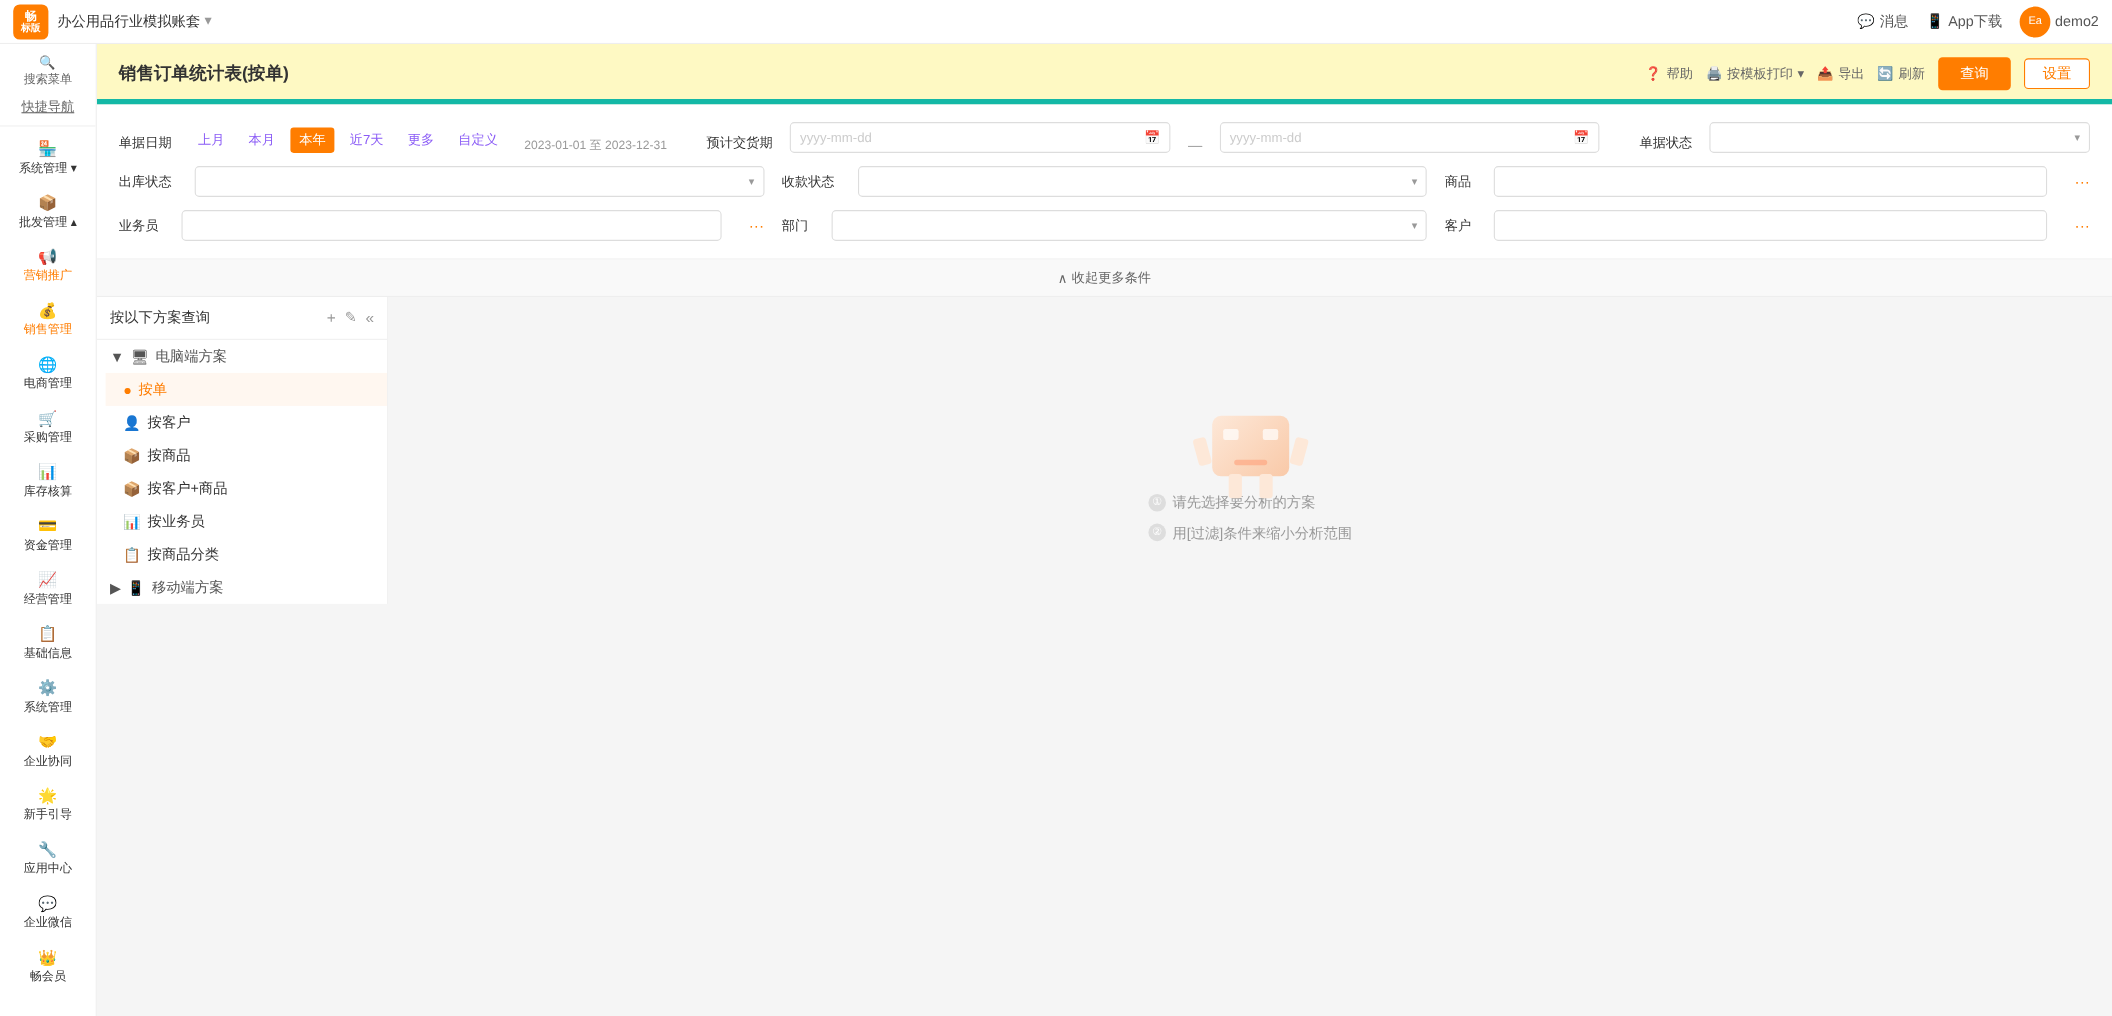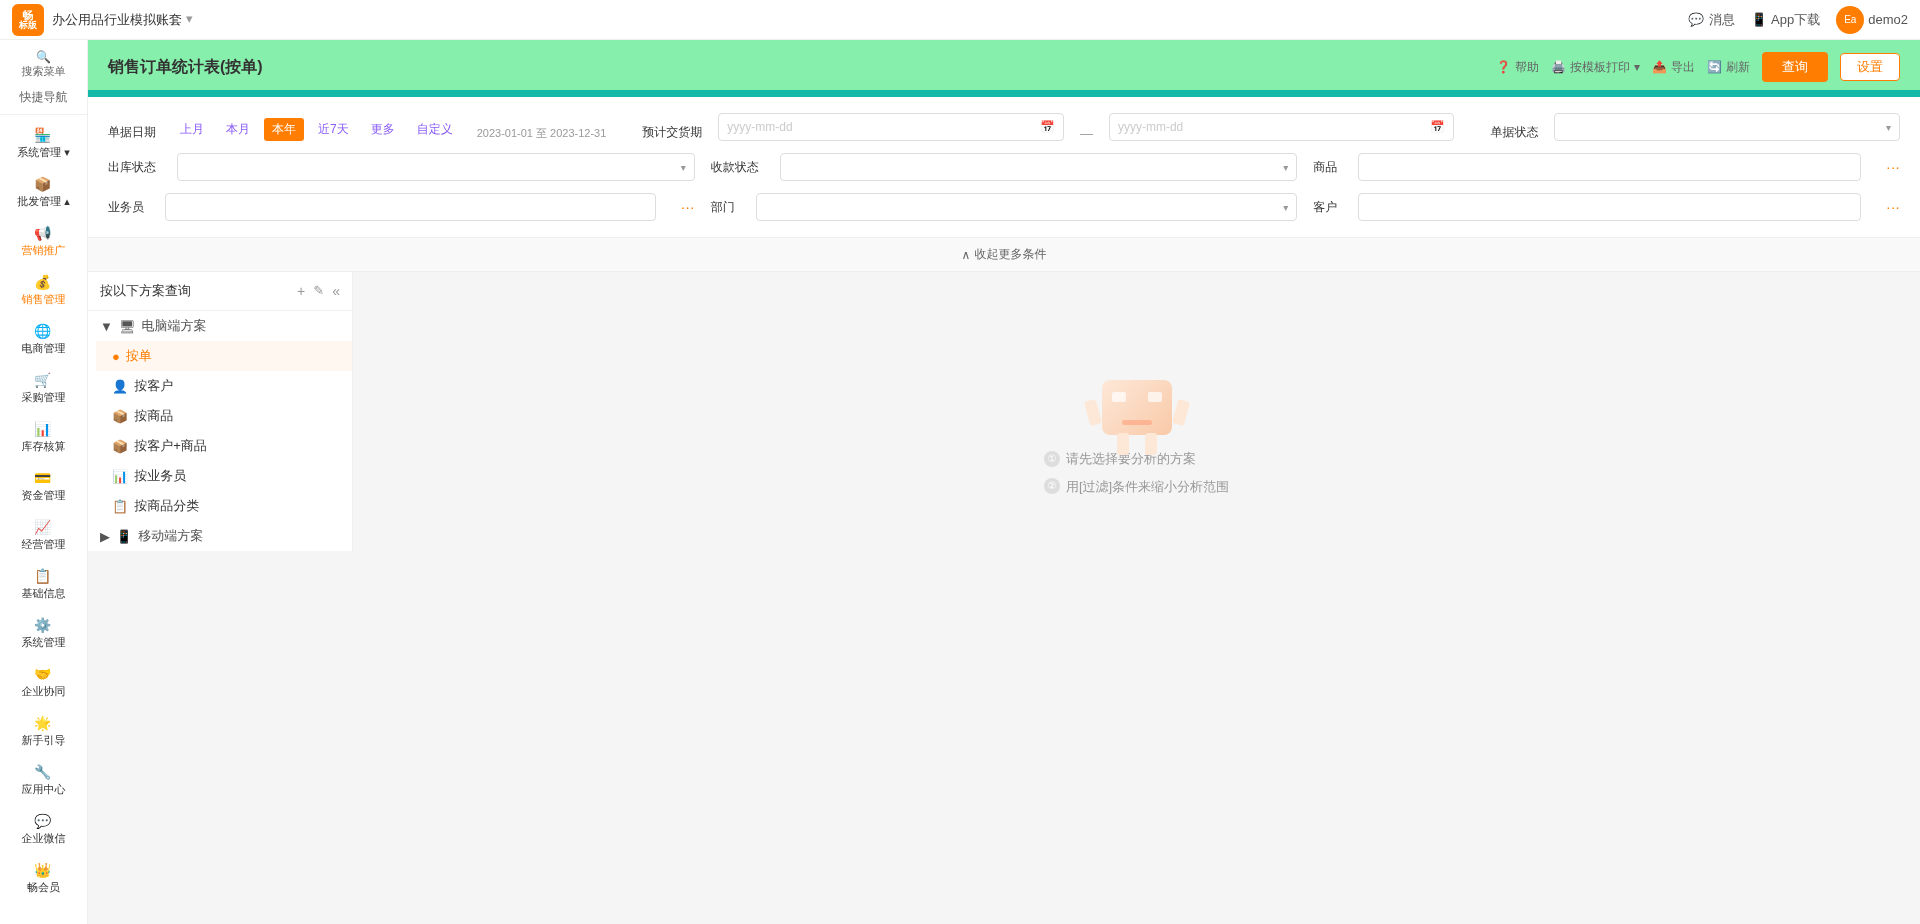--- a/index.html
+++ b/index.html
@@ -13,41 +13,41 @@
     .topbar-right { display: flex; align-items: center; gap: 16px; color: #555; font-size: 13px; }
     .topbar-right-item { display: flex; align-items: center; gap: 4px; cursor: pointer; }
     .avatar { width: 28px; height: 28px; border-radius: 50%; background: #ff7d00; display: flex; align-items: center; justify-content: center; color: #fff; font-size: 11px; }
 
     
     .main-layout { display: flex; flex: 1; overflow: hidden; }
 
     
     .sidebar { width: 88px; background: #fff; border-right: 1px solid #eee; display: flex; flex-direction: column; overflow-y: auto; flex-shrink: 0; }
     .sidebar-search { padding: 10px 8px 6px; text-align: center; font-size: 12px; color: #666; cursor: pointer; }
-    .sidebar-nav { padding: 4px 8px; text-align: center; font-size: 12px; color: #666; cursor: pointer; border-bottom: 1px solid #f0f0f0; padding-bottom: 8px; margin-bottom: 4px; }
+    .sidebar-nav { padding: 4px 8px; text-align: center; font-size: 12px; color: #666; cursor: pointer; border-bottom: 1px solid #f0f0f0; padding-bottom: 8px; margin-bottom: 4px; text-decoration: underline; }
     .sidebar-item { padding: 8px 4px; text-align: center; font-size: 12px; color: #333; cursor: pointer; display: flex; flex-direction: column; align-items: center; gap: 2px; }
     .sidebar-item.active { color: #ff7d00; }
     .sidebar-item-label { font-size: 11px; }
 
     
     .content-area { flex: 1; display: flex; flex-direction: column; overflow: hidden; }
 
     
     .tab-bar { height: 40px; background: #f5f5f5; display: flex; align-items: flex-end; padding: 0 0 0 0; border-bottom: 1px solid #ddd; flex-shrink: 0; }
     .tab-home { height: 32px; padding: 0 16px; background: #fff; display: flex; align-items: center; font-size: 13px; color: #333; cursor: pointer; border-right: 1px solid #ddd; border-top: 1px solid #ddd; }
     .tab-active { height: 36px; padding: 0 16px; background: #00b896; display: flex; align-items: center; gap: 8px; font-size: 13px; color: #fff; cursor: pointer; border-radius: 4px 4px 0 0; margin-left: 4px; }
     .tab-close { font-size: 12px; color: rgba(255,255,255,0.8); cursor: pointer; }
     .tab-bar-actions { margin-left: auto; display: flex; align-items: center; padding-right: 8px; gap: 4px; }
     .tab-action-btn { width: 24px; height: 24px; display: flex; align-items: center; justify-content: center; cursor: pointer; color: #666; font-size: 14px; }
 
     
     .page-content { flex: 1; overflow-y: auto; background: #f5f5f5; }
 
     
-    .page-header { background: #86efac; padding: 12px 20px 8px; display: flex; align-items: center; justify-content: space-between; border-bottom: 7px solid #14b8a6; }
+    .page-header { background: #fef9c3; padding: 12px 20px 8px; display: flex; align-items: center; justify-content: space-between; border-bottom: 5px solid #14b8a6; }
     .page-title { font-size: 16px; font-weight: 600; color: #333; }
     .page-actions { display: flex; align-items: center; gap: 12px; }
     .page-action-btn { display: flex; align-items: center; gap: 4px; font-size: 12px; color: #666; cursor: pointer; }
     .query-btn { background: #ff7d00; color: #fff; border: none; padding: 6px 20px; border-radius: 4px; font-size: 13px; cursor: pointer; }
     .settings-btn { background: #fff; color: #ff7d00; border: 1px solid #ff7d00; padding: 4px 16px; border-radius: 4px; font-size: 13px; cursor: pointer; }
 
     
     .filter-area { background: #fff; padding: 16px 20px; border-bottom: 1px solid #eee; }
     .filter-row { display: flex; align-items: flex-end; gap: 16px; margin-bottom: 12px; flex-wrap: wrap; }
     .filter-row:last-child { margin-bottom: 0; }

